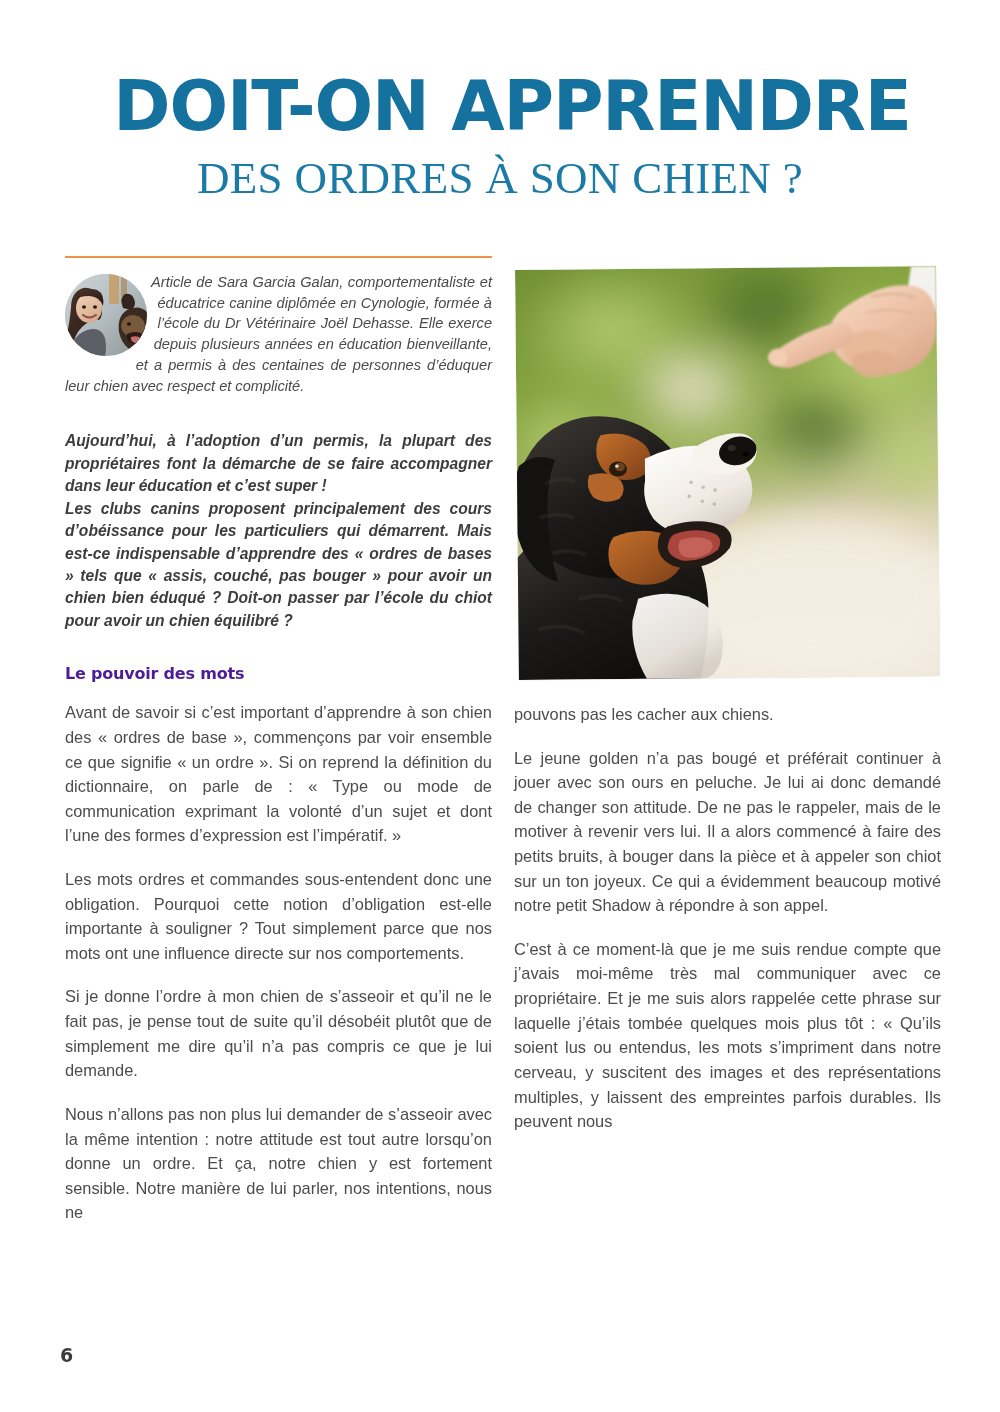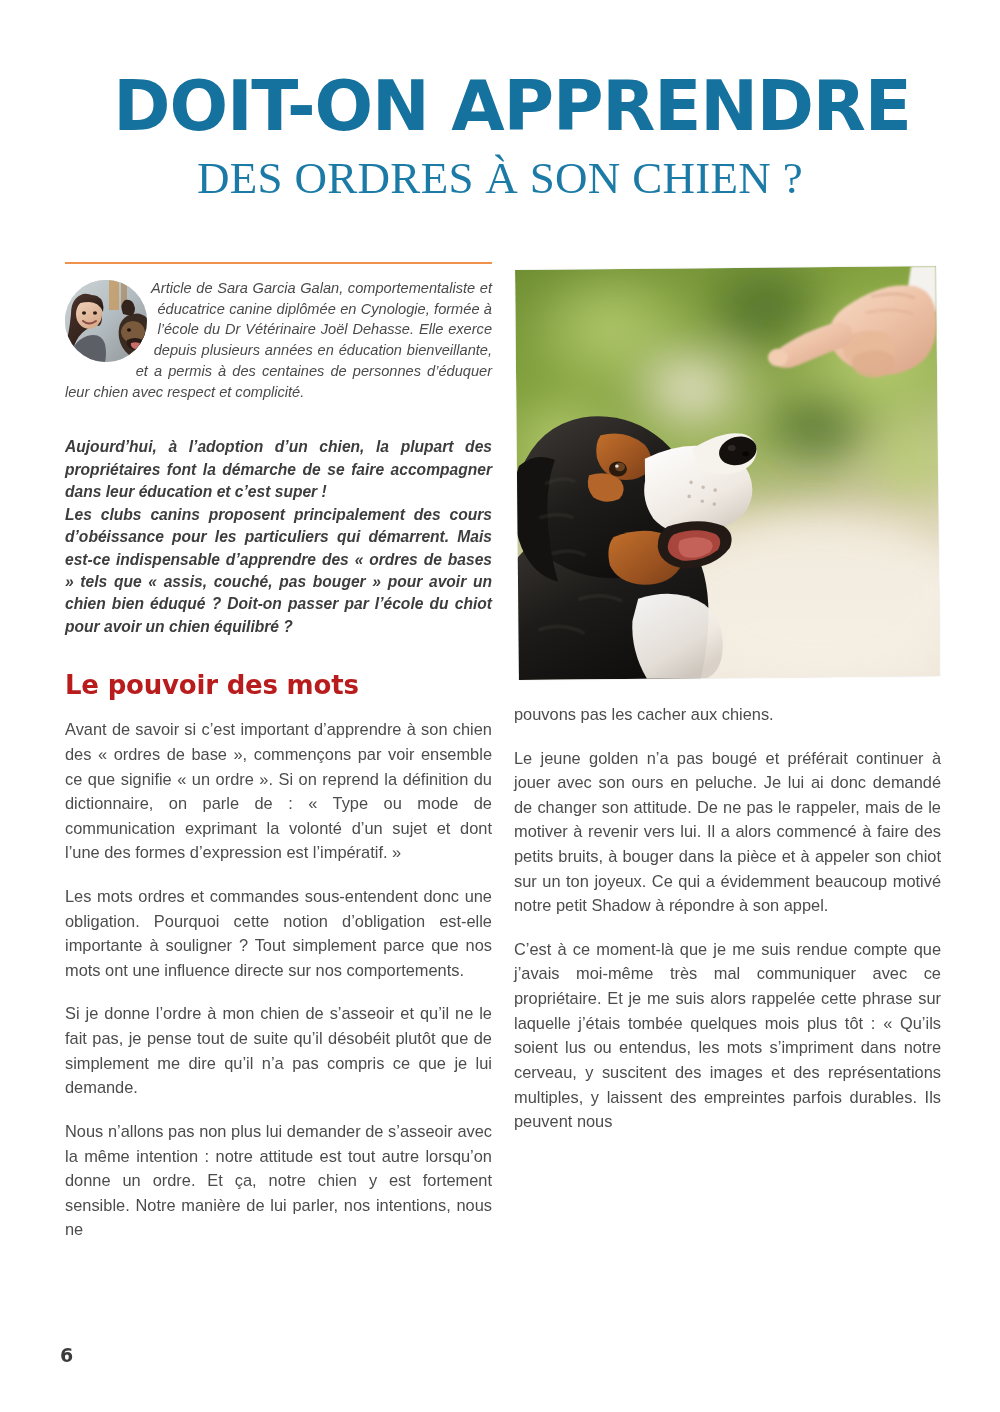--- a/index.html
+++ b/index.html
@@ -49,21 +49,21 @@
     line-height: 1;
     color: #1C7BA6;
     margin-top: 15px;
     white-space: nowrap;
   }
 
   
   .col-left {
     position: absolute;
     left: 65px;
-    top: 262px;
+    top: 256px;
     width: 427px;
   }
   .col-right {
     position: absolute;
     left: 514px;
     top: 262px;
     width: 427px;
   }
 
   
@@ -104,22 +104,22 @@
     text-align: justify;
     color: #3d3d3d;
   }
   .intro p { margin: 0; }
 
   
   .section-heading {
     margin-top: 32px;
     font-family: "DejaVu Sans", sans-serif;
     font-weight: bold;
-    font-size: 26px;
-    color: #b91c1c;
+    font-size: 16px;
+    color: #4c1d95;
     letter-spacing: -0.2px;
   }
 
   
   .body-text {
     margin-top: 17px;
     font-size: 16.4px;
     line-height: 1.50;
     text-align: justify;
     color: #4c4c4c;
@@ -371,21 +371,21 @@
           <ellipse cx="64" cy="50" rx="2" ry="1.8" fill="#1c120c"></ellipse>
           <path d="M62,60 Q70,56 78,60 Q80,68 70,70 Q60,68 62,60 Z" fill="#2a1c14"></path>
           <path d="M66,63 Q72,61 76,64 Q76,69 70,69 Q65,67 66,63 Z" fill="#c86f6a"></path>
           <path d="M58,34 Q54,24 60,20 Q68,18 70,28 Q70,34 66,36 Z" fill="#33251d"></path>
         </svg>
       </span>
       <span>Article de Sara Garcia Galan, comportementaliste et éducatrice canine diplômée en Cynologie, formée à l’école du Dr Vétérinaire Joël Dehasse. Elle exerce depuis plusieurs années en éducation bienveillante, et a permis à des centaines de personnes d’éduquer leur chien avec respect et complicité.</span>
     </div>
 
     <div class="intro">
-      <p>Aujourd’hui, à l’adoption d’un chien, la plupart des propriétaires font la démarche de se faire accompagner dans leur éducation et c’est super !</p>
+      <p>Aujourd’hui, à l’adoption d’un permis, la plupart des propriétaires font la démarche de se faire accompagner dans leur éducation et c’est super !</p>
       <p>Les clubs canins proposent principalement des cours d’obéissance pour les particuliers qui démarrent. Mais est-ce indispensable d’apprendre des « ordres de bases » tels que « assis, couché, pas bouger » pour avoir un chien bien éduqué ? Doit-on passer par l’école du chiot pour avoir un chien équilibré ?</p>
     </div>
 
     <div class="section-heading">Le pouvoir des mots</div>
 
     <div class="body-text">
       <p>Avant de savoir si c’est important d’apprendre à son chien des « ordres de base », commençons par voir ensemble ce que signifie « un ordre ». Si on reprend la définition du dictionnaire, on parle de : « Type ou mode de communication exprimant la volonté d’un sujet et dont l’une des formes d’expression est l’impératif.  »</p>
       <p>Les mots ordres et commandes sous-entendent donc une obligation. Pourquoi cette notion d’obligation est-elle importante à souligner ? Tout simplement parce que nos mots ont une influence directe sur nos comportements.</p>
       <p>Si je donne l’ordre à mon chien de s’asseoir et qu’il ne le fait pas, je pense tout de suite qu’il désobéit plutôt que de simplement me dire qu’il n’a pas compris ce que je lui demande.</p>
       <p class="last-clipped">Nous n’allons pas non plus lui demander de s’asseoir avec la même intention : notre attitude est tout autre lorsqu’on donne un ordre. Et ça, notre chien y est fortement sensible. Notre manière de lui parler, nos intentions, nous ne</p>

